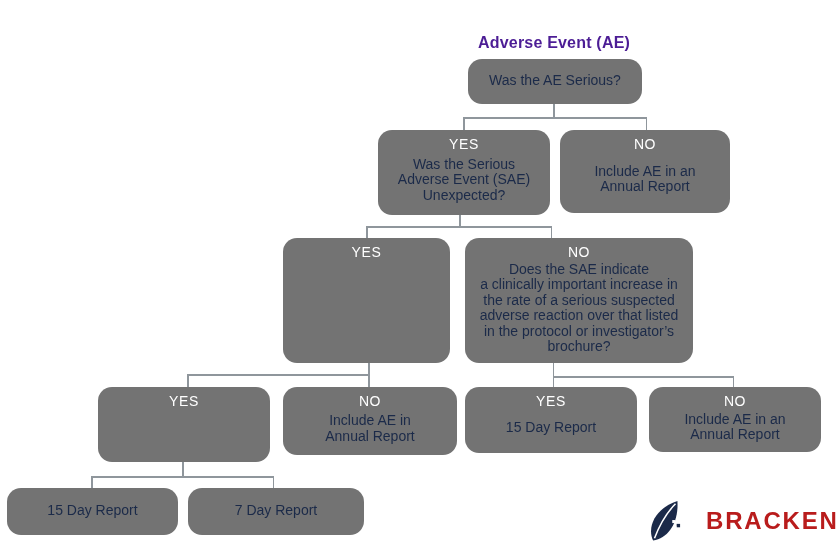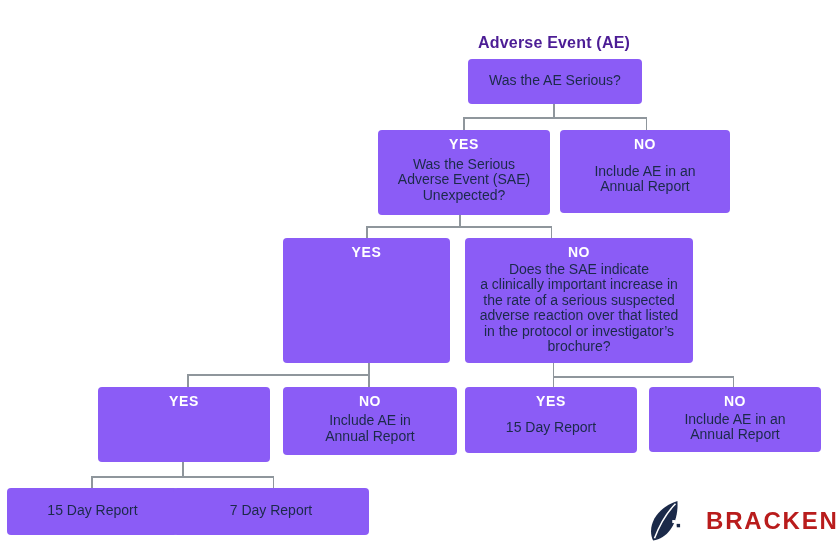--- a/index.html
+++ b/index.html
@@ -13,33 +13,33 @@
   .chart-title{
     position:absolute;
     left:404px;top:34px;width:300px;
     text-align:center;
     font-size:16px;font-weight:700;
     color:#4c1d95;
     letter-spacing:.2px;
   }
   .node{
     position:absolute;
-    background:#8b5cf6;
-    border-radius:4px;
+    background:#737373;
+    border-radius:14px;
     display:flex;
     flex-direction:column;
     align-items:center;
     box-sizing:border-box;
     padding:6px 8px 8px 8px;
     text-align:center;
   }
   .node .label{
     flex:0 0 auto;
     font-size:14px;
-    font-weight:700;
+    font-weight:400;
     color:#ffffff;
     letter-spacing:.6px;
     line-height:17px;
   }
   .node .body{
     flex:1 1 auto;
     display:flex;
     align-items:center;
     justify-content:center;
     font-size:14px;
@@ -142,21 +142,21 @@
   <div class="node" style="left:649px;top:387px;width:172px;height:65px;">
     <div class="label">NO</div>
     <div class="body">Include AE in an
 Annual Report</div>
   </div>
 
   <div class="node leafbox" style="left:7px;top:488px;width:171px;height:47px;">
     <div class="body">15 Day Report</div>
   </div>
 
-  <div class="node leafbox" style="left:173px;top:488px;width:196px;height:47px;">
+  <div class="node leafbox" style="left:188px;top:488px;width:176px;height:47px;">
     <div class="body">7 Day Report</div>
   </div>
 
   <div class="logo">
     <span style="display:inline-flex;">
       <svg width="34" height="42" viewBox="0 0 34 44" xmlns="http://www.w3.org/2000/svg">
         <path d="M30 1 C 10 7, -3 26, 4.5 42.5 C 21 40, 31.5 23, 30 1 Z" fill="#1b2a49"></path>
         <path d="M6 40 C 11 27, 19 13, 28 4" stroke="#ffffff" stroke-width="1.6" fill="none"></path>
         <rect x="24.6" y="21" width="3.2" height="3.2" fill="#ffffff"></rect>
         <rect x="29.2" y="25" width="3.6" height="3.6" fill="#1b2a49"></rect>

